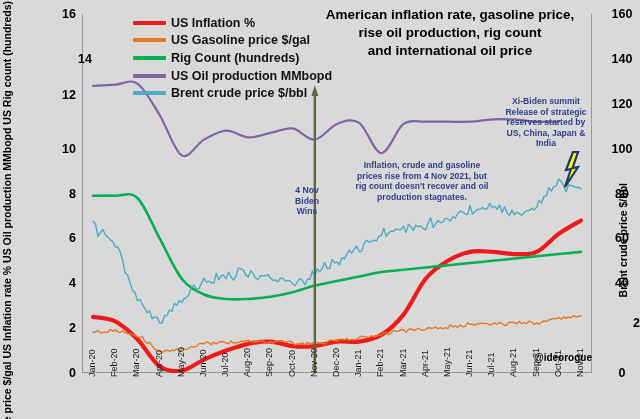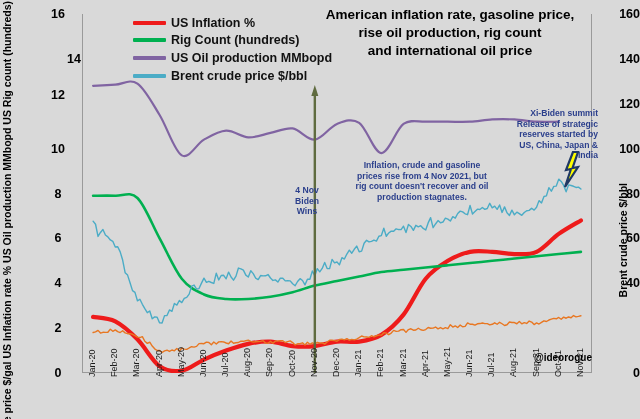--- a/index.html
+++ b/index.html
@@ -24,25 +24,25 @@
   .vtitle{
     writing-mode:vertical-rl;transform:rotate(180deg);
     font-weight:bold;font-size:10.5px;color:#000;
     text-align:center;line-height:11.5px;white-space:nowrap;
   }
   #left-axis-title{left:2px;top:120px;height:240px;display:flex;align-items:center;}
   #right-axis-title{left:618px;top:150px;height:180px;display:flex;align-items:center;}
   
   .ytick{
     font-size:12.5px;font-weight:bold;color:#000;
-    text-align:center;white-space:nowrap;line-height:12px;
+    text-align:right;white-space:nowrap;line-height:12px;
   }
   .ytick-r{
     font-size:12.5px;font-weight:bold;color:#000;
-    text-align:right;white-space:nowrap;line-height:12px;
+    text-align:center;white-space:nowrap;line-height:12px;
   }
   .xtick{
     font-size:9px;color:#1a1a1a;white-space:nowrap;
     writing-mode:vertical-rl;transform:rotate(180deg);
     transform-origin:left top;line-height:9px;
   }
   
   #legend{left:133px;top:14px;}
   .legend-row{display:flex;align-items:center;height:17.6px;}
   .legend-swatch{width:33px;height:4px;margin-right:5px;flex:0 0 33px;border-radius:1px;}
@@ -52,21 +52,21 @@
     left:300px;top:6px;width:300px;text-align:center;
     font-size:13.5px;font-weight:bold;color:#000;line-height:18px;
   }
   
   .anno{
     font-size:8.6px;font-weight:bold;color:#2b3f8c;
     line-height:10.6px;text-align:center;
   }
   #anno-biden{left:284px;top:185px;width:46px;}
   #anno-mid{left:331px;top:160px;width:182px;}
-  #anno-xi{left:494px;top:108px;width:104px;text-align:right;}
+  #anno-xi{left:494px;top:96px;width:104px;}
   #watermark{
     left:500px;top:352px;width:92px;text-align:right;
     font-size:10px;font-weight:bold;color:#000;
   }
   svg{display:block;}
 </style>
 </head>
 <body>
 
 <div id="root">
@@ -150,20 +150,24 @@
       <div class="abs xtick" style="left: 562.739px; top: 377px;">Oct-21</div>
       <div class="abs xtick" style="left: 584.913px; top: 377px;">Nov-21</div>
     </div>
 
   <div class="abs" id="legend">
       <div class="legend-row">
         <span class="legend-swatch" style="background: rgb(238, 27, 27);"></span>
         <span class="legend-label">US Inflation %</span>
       </div>
       <div class="legend-row">
+        <span class="legend-swatch" style="background: rgb(232, 119, 34);"></span>
+        <span class="legend-label">US Gasoline price $/gal</span>
+      </div>
+      <div class="legend-row">
         <span class="legend-swatch" style="background: rgb(0, 176, 80);"></span>
         <span class="legend-label">Rig Count (hundreds)</span>
       </div>
       <div class="legend-row">
         <span class="legend-swatch" style="background: rgb(128, 100, 162);"></span>
         <span class="legend-label">US Oil production MMbopd</span>
       </div>
       <div class="legend-row">
         <span class="legend-swatch" style="background: rgb(75, 172, 198);"></span>
         <span class="legend-label">Brent crude price $/bbl</span>

